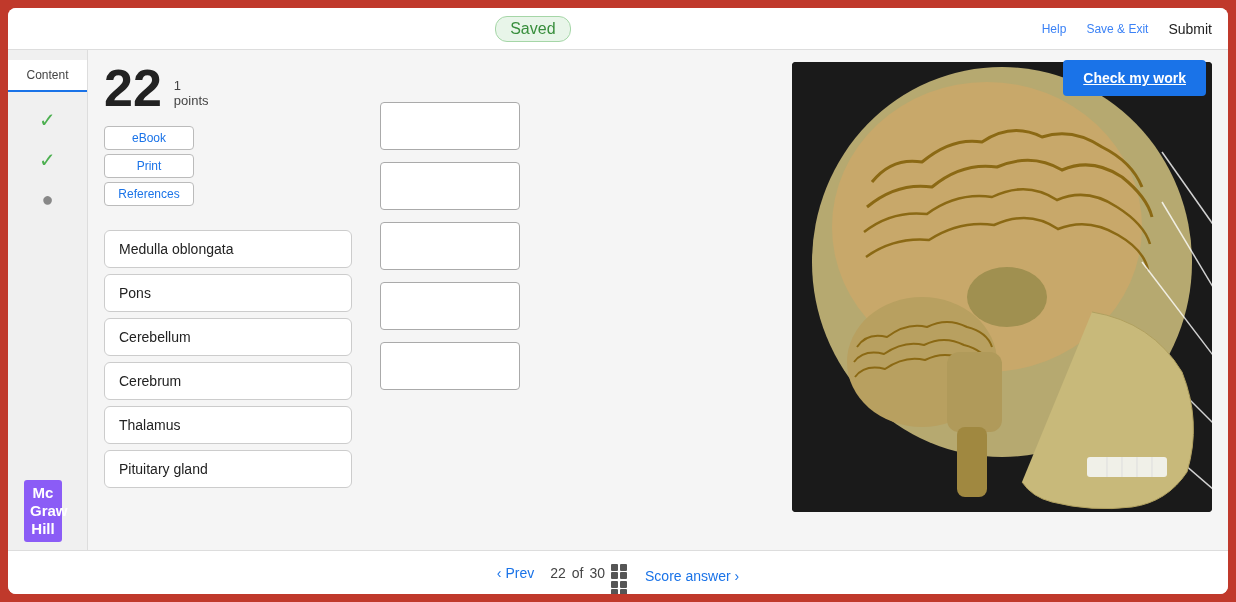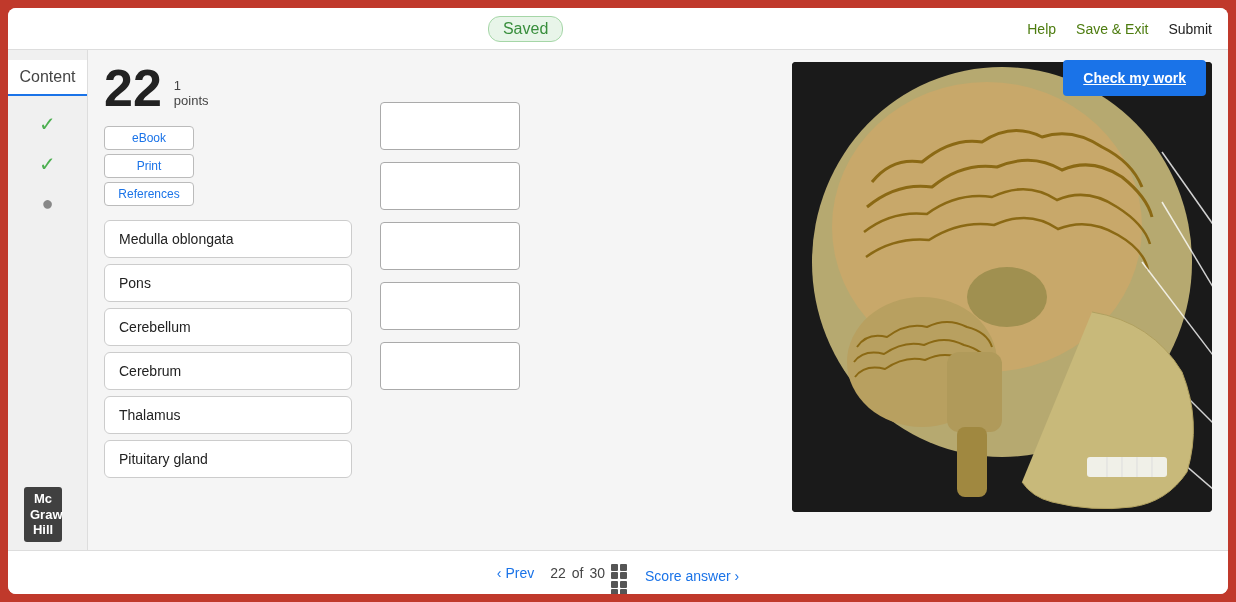--- a/index.html
+++ b/index.html
@@ -74,22 +74,22 @@
       margin: 0 auto;
     }
 
     .top-bar-right {
       display: flex;
       align-items: center;
       gap: 20px;
     }
 
     .top-bar-right a {
-      font-size: 14px;
-      color: #4d7c0f;
+      font-size: 12px;
+      color: #3b82f6;
       cursor: pointer;
       text-decoration: none;
       text-align: right;
     }
 
     .submit-btn-top {
       font-size: 14px;
       color: #222;
       cursor: pointer;
       font-weight: 500;
@@ -155,21 +155,21 @@
 
     .points-label {
       font-size: 13px;
       color: #444;
     }
 
     .resource-buttons {
       display: flex;
       flex-direction: column;
       gap: 4px;
-      margin-bottom: 6px;
+      margin-bottom: 16px;
     }
 
     .resource-btn {
       background: #fff;
       border: 1px solid #bbb;
       border-radius: 4px;
       padding: 4px 10px;
       font-size: 12px;
       color: #1a73e8;
       cursor: pointer;
@@ -309,23 +309,23 @@
       color: #1a73e8;
       cursor: pointer;
       margin-top: 7px;
     }
 
     
     .mcgraw-logo {
       position: absolute;
       bottom: 52px;
       left: 16px;
-      background: #404040;
+      background: #8b5cf6;
       color: white;
-      font-size: 13px;
+      font-size: 15px;
       font-weight: bold;
       line-height: 1.2;
       padding: 4px 6px;
       border-radius: 3px;
       text-align: center;
       width: 38px;
     }
 
     .sidebar-outer {
       width: 80px;
@@ -336,21 +336,21 @@
       align-items: center;
       padding-top: 10px;
       gap: 16px;
       flex-shrink: 0;
       position: relative;
     }
 
     .content-tab {
       background: #fff;
       border: none;
-      font-size: 16px;
+      font-size: 12px;
       color: #444;
       padding: 8px 6px;
       text-align: center;
       cursor: pointer;
       border-bottom: 2px solid #1a73e8;
       width: 100%;
     }
 
     .check-circle {
       color: #4caf50;

